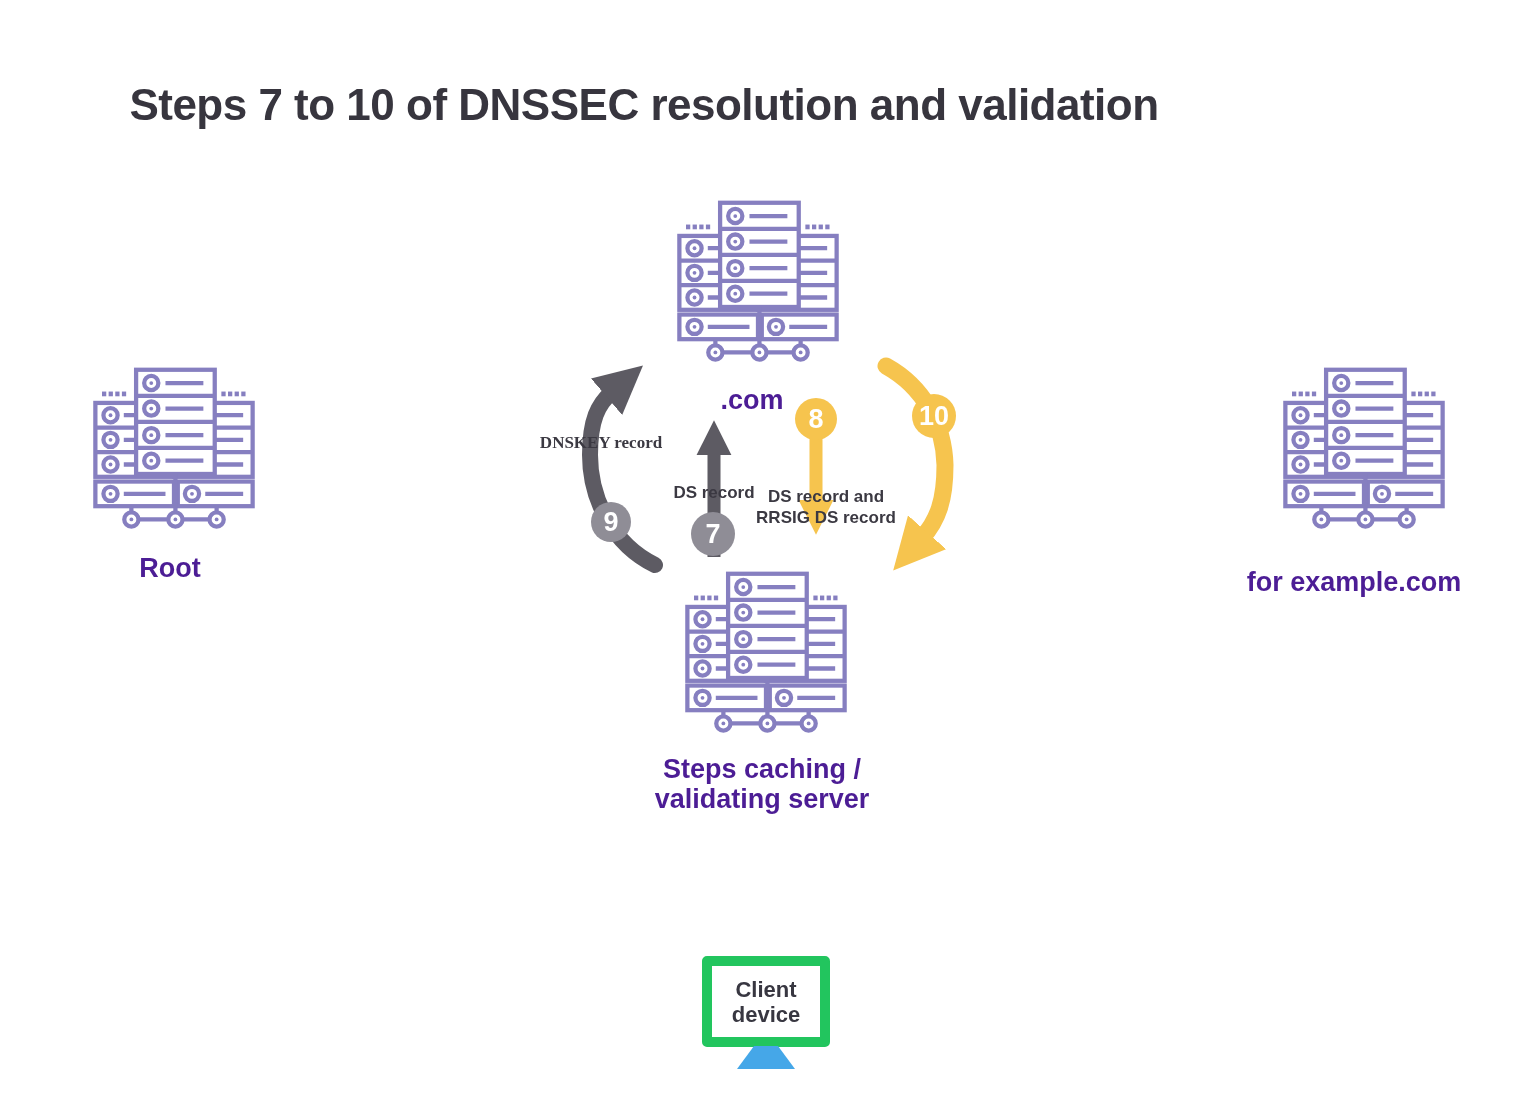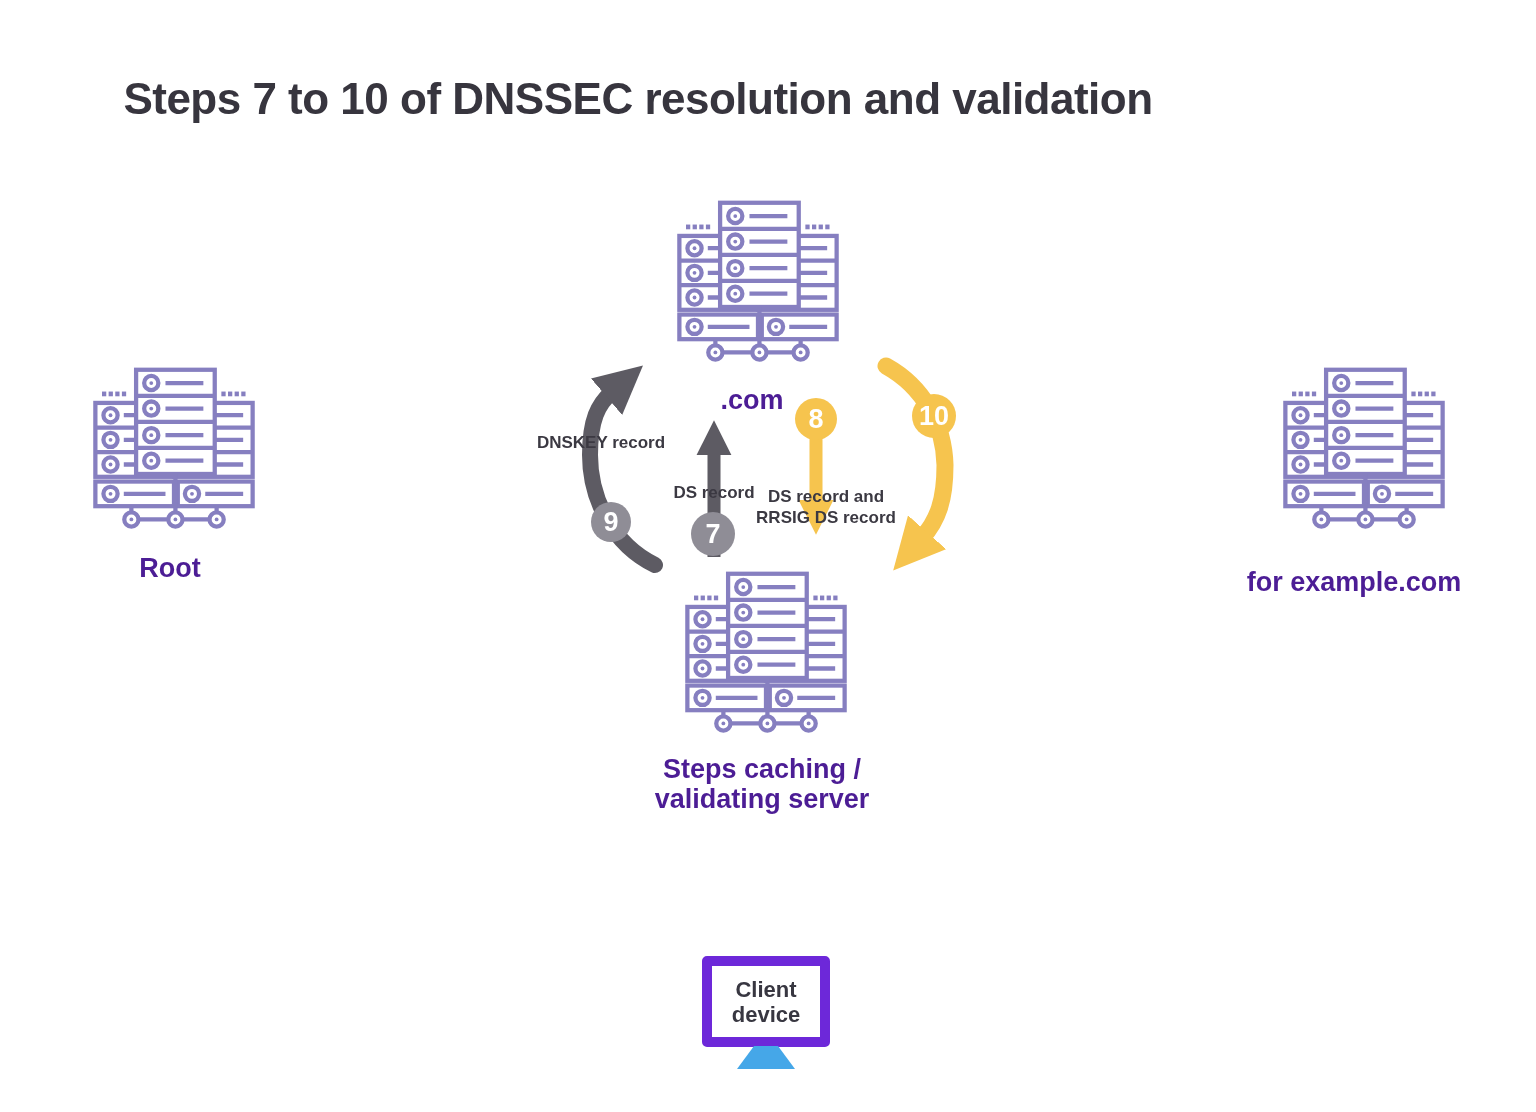--- a/index.html
+++ b/index.html
@@ -2,42 +2,42 @@
 <html><head>
 <meta charset="utf-8">
 <style>
   html,body{margin:0;padding:0;background:#ffffff;}
   .canvas{
     position:relative;width:1536px;height:1112px;background:#ffffff;overflow:hidden;
     font-family:"Liberation Sans",sans-serif;
   }
   .title{
     position:absolute;left:0;top:68px;width:1264px;text-align:center;
-    font-size:44px;font-weight:700;color:#37353e;letter-spacing:-0.5px;margin:6px;
+    font-size:44px;font-weight:700;color:#37353e;letter-spacing:-0.5px;margin:12px;
   }
   .node{position:absolute;}
   .node svg{display:block;}
   .node-label{
     position:absolute;transform:translateX(-50%);text-align:center;
     font-size:27px;font-weight:700;color:#4c1d95;line-height:30px;white-space:nowrap;
   }
   .arrows{position:absolute;left:0;top:0;}
   .step-circle{
     position:absolute;border-radius:50%;display:flex;align-items:center;justify-content:center;
     color:#ffffff;font-weight:700;font-size:27px;line-height:1;
   }
   .c-gray{background:#8f8d96;}
   .c-yellow{background:#f6c44e;}
   .arrow-label{
     position:absolute;transform:translateX(-50%);text-align:center;
     font-size:17px;font-weight:700;color:#3b3942;line-height:21px;white-space:nowrap;
   }
   .monitor{
     position:absolute;left:702px;top:956px;width:128px;height:91px;
-    box-sizing:border-box;border:10px solid #6d28d9;border-radius:5px;
+    box-sizing:border-box;border:10px solid #22c55e;border-radius:5px;
     display:flex;align-items:center;justify-content:center;
   }
   .monitor-text{
     text-align:center;font-size:22px;font-weight:700;color:#383741;line-height:25px;
   }
   .monitor-stand{
     position:absolute;left:737px;top:1046px;width:24px;height:0;
     border-bottom:23px solid #45a7e8;border-left:17px solid transparent;border-right:17px solid transparent;
   }
 </style>
@@ -186,21 +186,21 @@
   <div class="step-circle c-gray" style="left:691px;top:512px;width:44px;height:44px;">
     <span>7</span>
   </div>
   <div class="step-circle c-yellow" style="left:795px;top:398px;width:42px;height:42px;">
     <span>8</span>
   </div>
   <div class="step-circle c-yellow" style="left:912px;top:394px;width:44px;height:44px;">
     <span>10</span>
   </div>
 
-  <div class="arrow-label" style="left:601px;top:432px;">DNSKEY record</div>
+  <div class="arrow-label" style="left:601px;top:432px;font-family:Liberation Serif, serif;">DNSKEY record</div>
   <div class="arrow-label" style="left:714px;top:482px;">DS record</div>
   <div class="arrow-label" style="left:826px;top:443px;margin-top:43px;">
     <span>DS record and</span><br>
     <span>RRSIG DS record</span>
   </div>
 
   <div class="monitor">
     <div class="monitor-text">
       <span>Client</span><br>
       <span>device</span>

